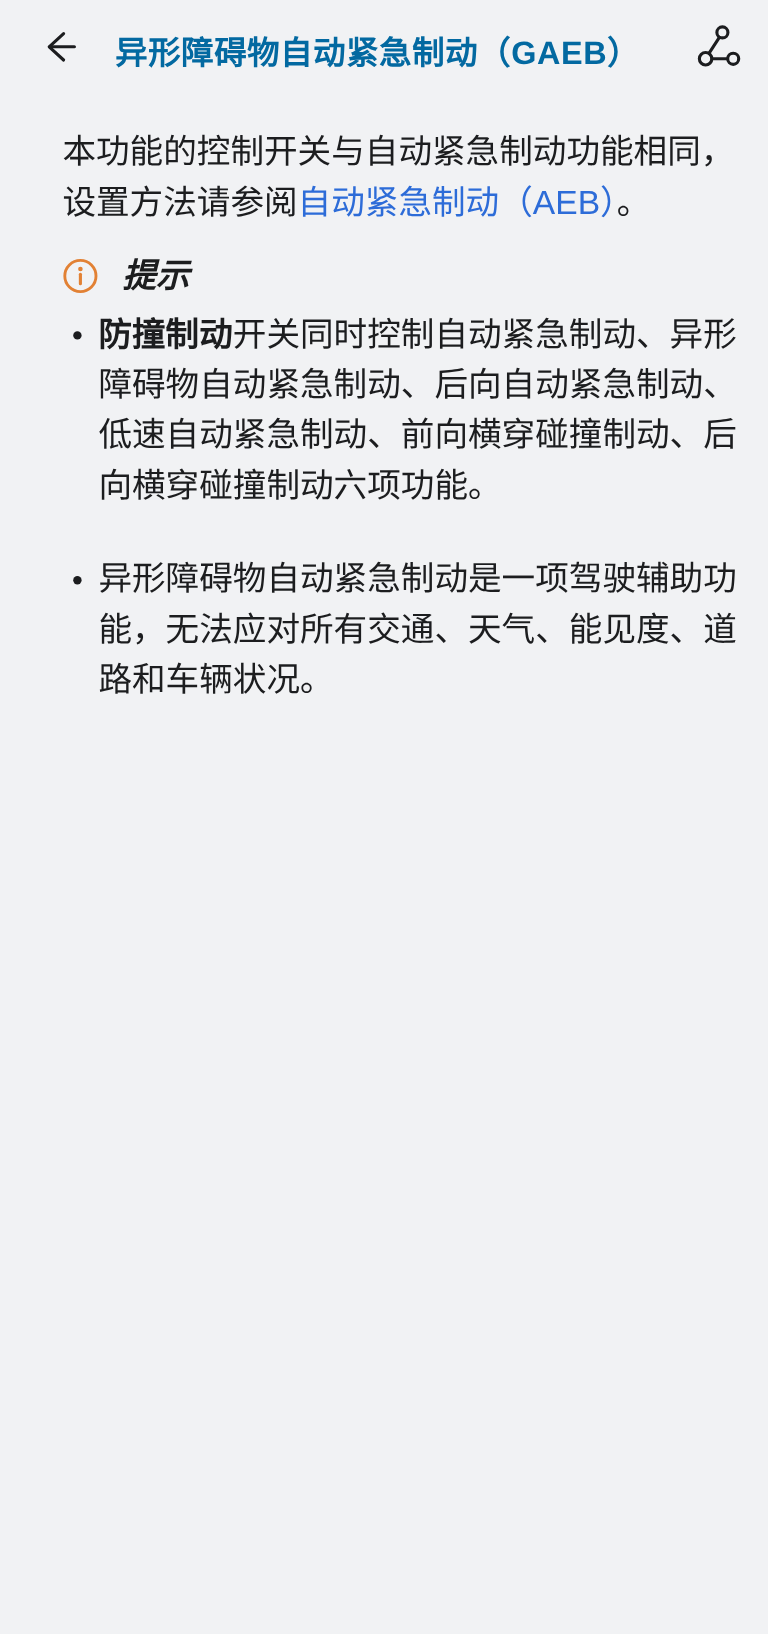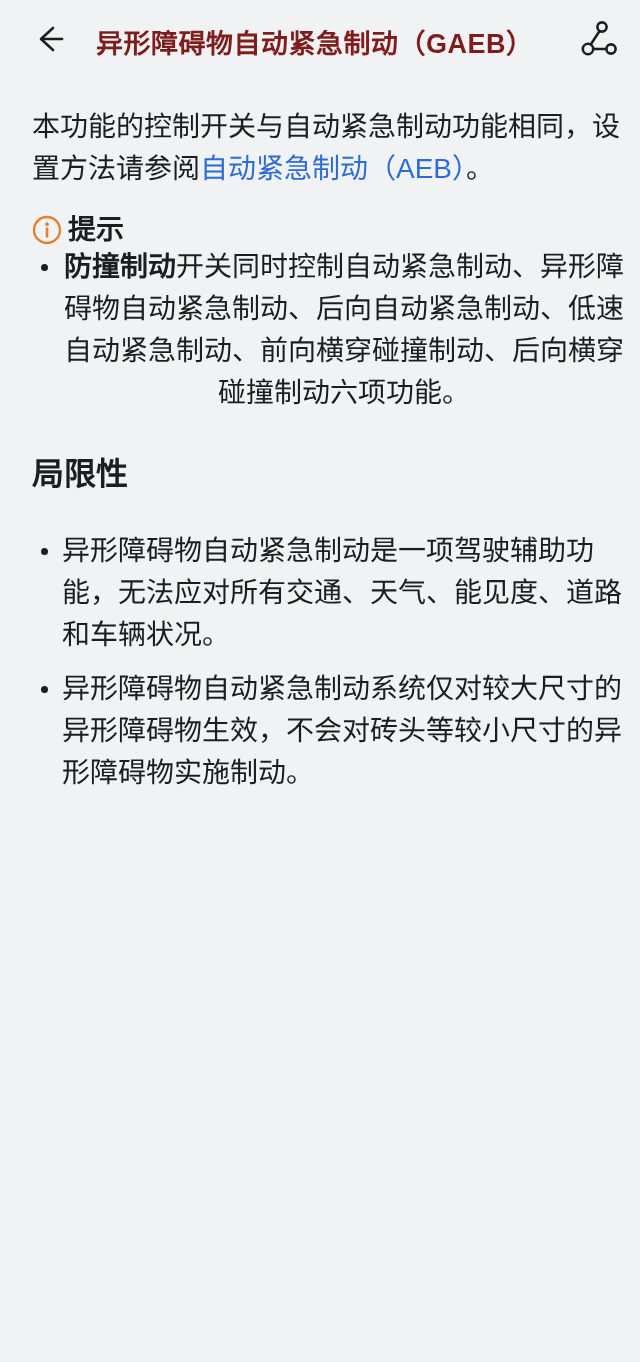--- a/index.html
+++ b/index.html
@@ -25,58 +25,59 @@
   .icon-btn {
     width:40px; height:40px;
     display:flex; align-items:center; justify-content:center;
     flex:0 0 auto;
     cursor:pointer;
   }
   .appbar h1 {
     font-size:27px;
     font-weight:600;
     letter-spacing:0.5px;
-    color:#7f1d1d;
+    color:#0369a1;
     margin-left:26px;
     white-space:nowrap;
   }
   .appbar .spacer { flex:1 1 auto; }
 
   
-  .content { padding:0 14px 0 32px; }
+  .content { padding:0 14px 0 52px; }
 
   .intro {
     margin-top:24px;
     font-size:28px;
     line-height:42px;
     color:#1C1D1F;
   }
   .intro a {
     color:#2D6CD8;
     text-decoration:none;
     cursor:pointer;
   }
 
   .tip-head {
     margin-top:24px;
     height:32px;
     display:flex;
     align-items:center;
-    gap:6px;
+    gap:20px;
+    font-style:italic;
   }
   .tip-head .tip-title {
     font-size:28px;
     font-weight:700;
     line-height:32px;
   }
 
   ul.blist {
     list-style:none;
   }
-  ul.tips  { margin-top:0;text-align:center; }
+  ul.tips  { margin-top:12px; }
   ul.lims  { margin-top:36px; }
   ul.blist li {
     position:relative;
     padding-left:30px;
     font-size:28px;
     line-height:42px;
     margin-bottom:12px;
   }
   ul.blist li::before {
     content:"";
@@ -137,21 +138,19 @@
           <path d="M15 13.5 V21.5" stroke="#E28134" stroke-width="2.6" stroke-linecap="round"></path>
         </svg>
       </span>
       <span class="tip-title">提示</span>
     </div>
 
     <ul class="blist tips">
       <li><span></span><span class="b">防撞制动</span><span>开关同时控制自动紧急制动、异形障碍物自动紧急制动、后向自动紧急制动、低速自动紧急制动、前向横穿碰撞制动、后向横穿碰撞制动六项功能。</span></li>
     </ul>
 
-    <h2 class="section">局限性</h2>
 
     <ul class="blist lims">
       <li>异形障碍物自动紧急制动是一项驾驶辅助功能，无法应对所有交通、天气、能见度、道路和车辆状况。</li>
-      <li>异形障碍物自动紧急制动系统仅对较大尺寸的异形障碍物生效，不会对砖头等较小尺寸的异形障碍物实施制动。</li>
     </ul>
 
   </main>
 </div>
 
 </body></html>

